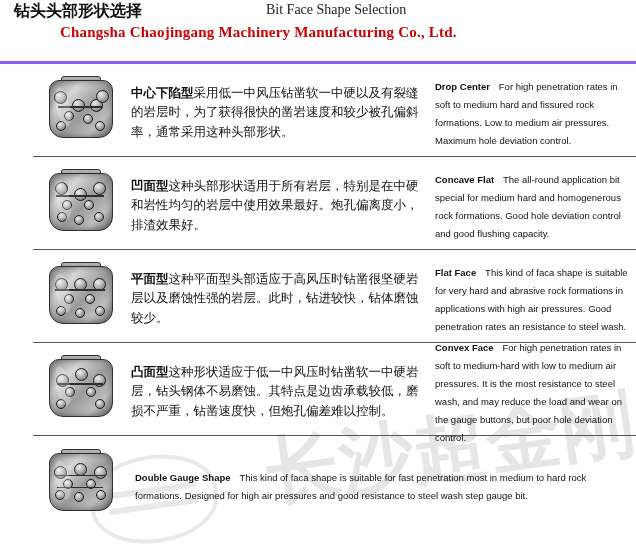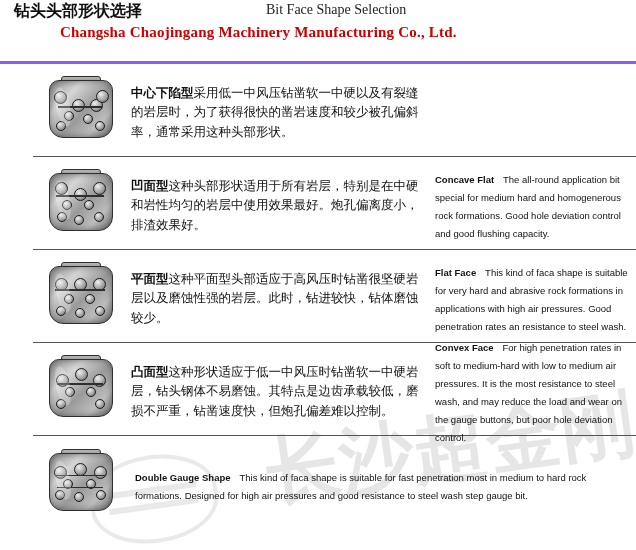--- a/index.html
+++ b/index.html
@@ -256,20 +256,23 @@
           <div class="btn-dot sm" style="left:33px; top:33px;"></div>
           <div class="btn-dot sm" style="left:6px;  top:40px;"></div>
           <div class="btn-dot sm" style="left:45px; top:40px;"></div>
           <div class="face-line" style="left:8px; top:25px; width:44px;"></div>
         </div>
       </div>
     </div>
     <div class="cell-cn">
       <p class="cn-block"><span class="cn-name">中心下陷型</span><span class="cn-text">采用低一中风压钻凿软一中硬以及有裂缝的岩层时，为了获得很快的凿岩速度和较少被孔偏斜率，通常采用这种头部形状。</span></p>
     </div>
+    <div class="cell-en">
+      <p class="en-block"><span class="en-name">Drop Center</span>&nbsp;&nbsp;<span class="en-text">For high penetration rates in soft to medium hard and fissured rock formations. Low to medium air pressures. Maximum hole deviation control.</span></p>
+    </div>
   </div>
 
   <div class="row">
     <div class="cell-img">
       <div class="bit">
         <div class="shank"></div>
         <div class="body">
           <div class="btn-dot" style="left:5px;  top:8px;"></div>
           <div class="btn-dot" style="left:24px; top:14px;"></div>
           <div class="btn-dot" style="left:43px; top:8px;"></div>

